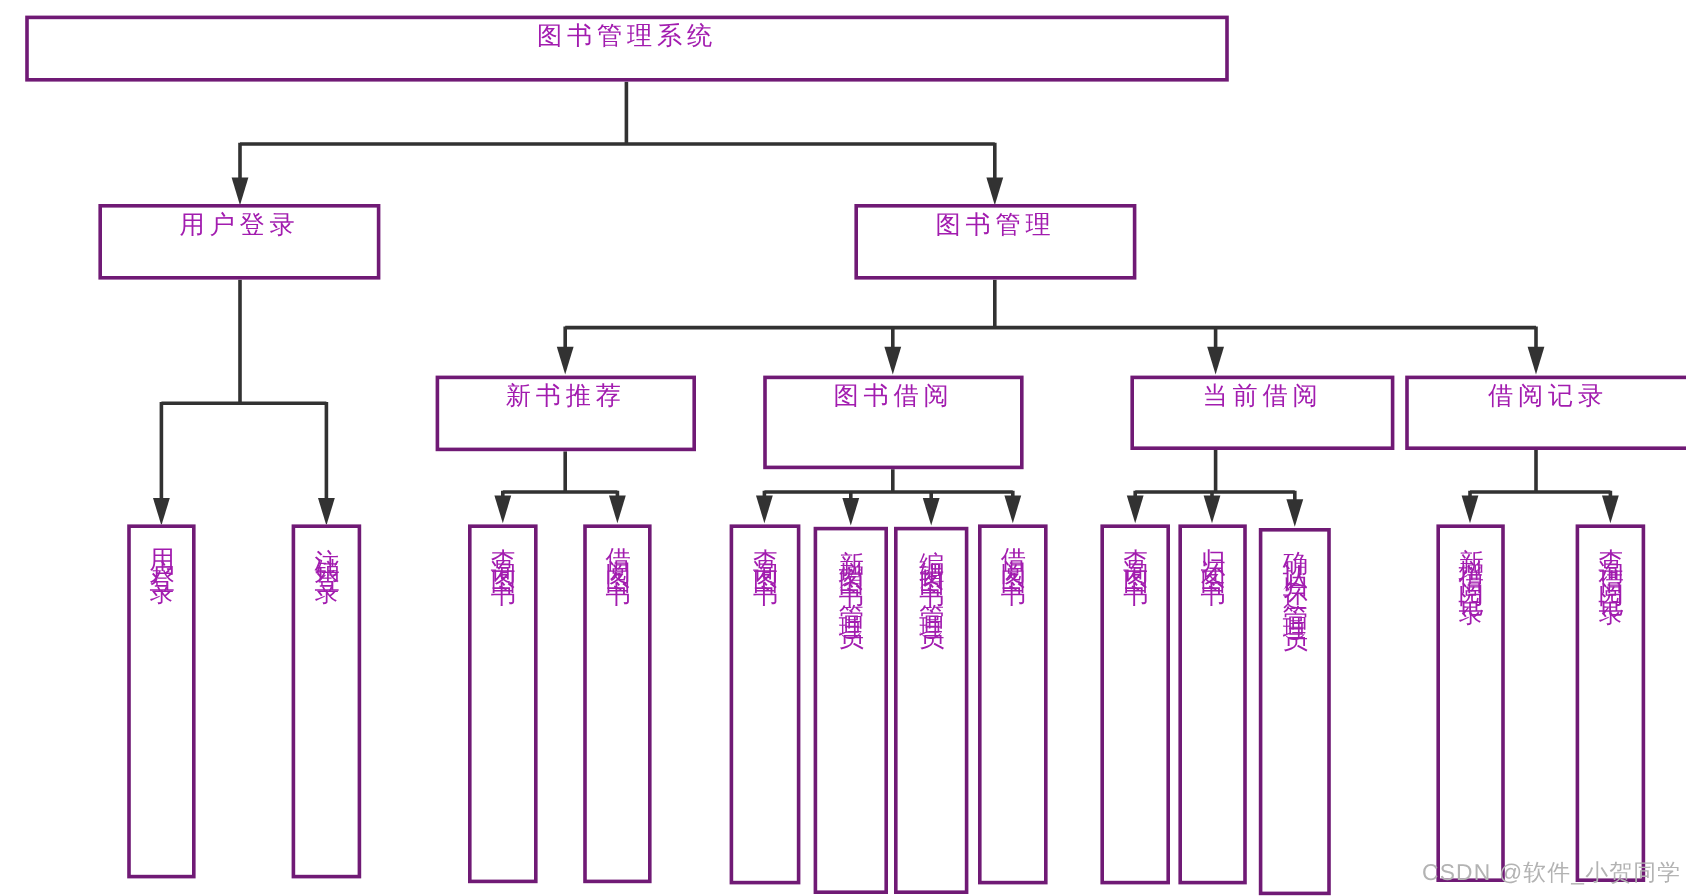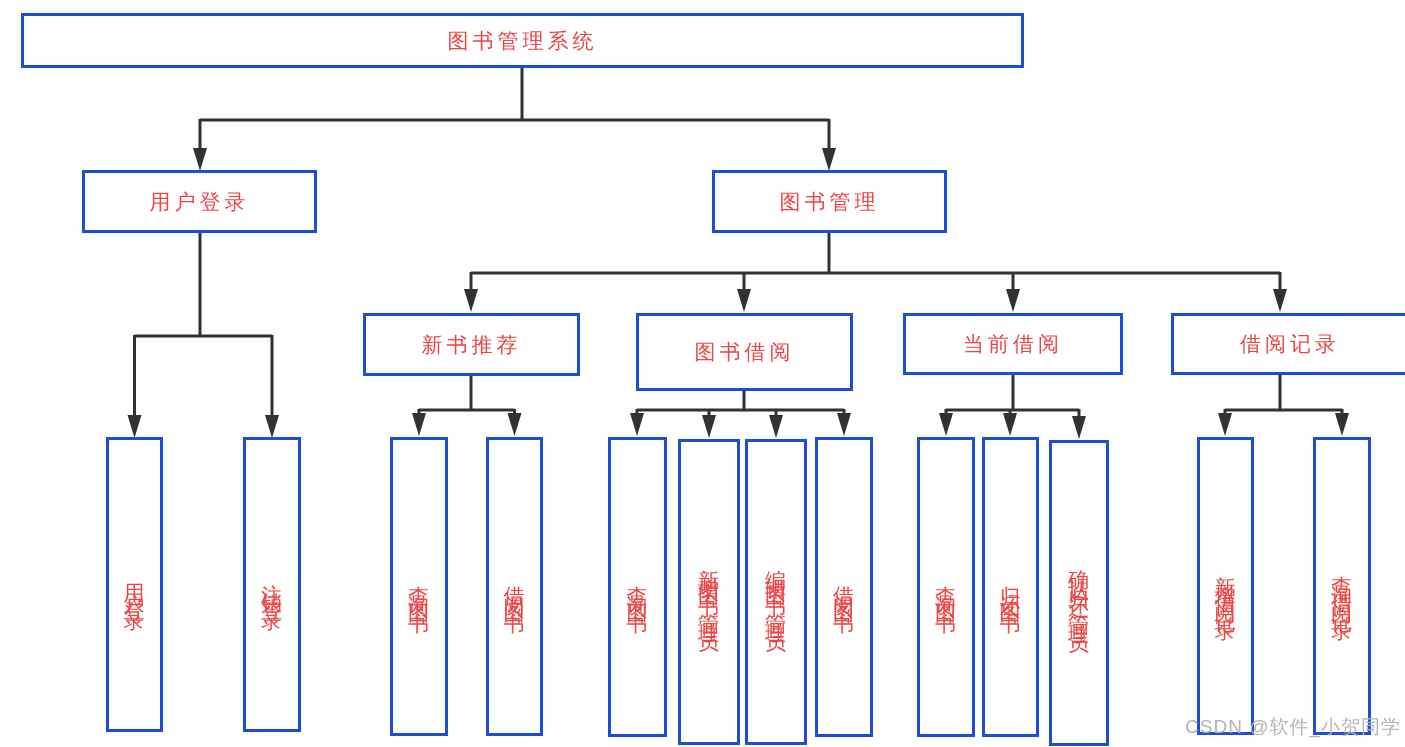--- a/index.html
+++ b/index.html
@@ -13,25 +13,24 @@
   }
   svg.connectors {
     position: absolute;
     left: 0; top: 0;
     width: 1405px; height: 747px;
   }
   .node, .leaf {
     position: absolute;
     box-sizing: border-box;
     background: #ffffff;
-    border: 3px solid #1d4ed8;
+    border: 3px solid #701a75;
     display: flex;
-    align-items: center;
     justify-content: center;
-    color: #ef4444;
+    color: #a21caf;
   }
   .node span {
     font-size: 21px;
     letter-spacing: 4px;
     white-space: nowrap;
   }
   .leaf span {
     writing-mode: vertical-rl;
     text-orientation: mixed;
     font-size: 21px;
@@ -121,21 +120,21 @@
   <div class="node" style="left:712px;top:170px;width:235px;height:63px">
     <span>图书管理</span>
   </div>
 
   <div class="node" style="left:363px;top:313px;width:217px;height:63px">
     <span>新书推荐</span>
   </div>
   <div class="node" style="left:636px;top:313px;width:217px;height:78px">
     <span>图书借阅</span>
   </div>
-  <div class="node" style="left:903px;top:313px;width:220px;height:62px">
+  <div class="node" style="left:942px;top:313px;width:220px;height:62px">
     <span>当前借阅</span>
   </div>
   <div class="node" style="left:1171px;top:313px;width:238px;height:62px">
     <span>借阅记录</span>
   </div>
 
   <div class="leaf" style="left:106px;top:437px;width:57px;height:295px">
     <span>用户登录</span>
   </div>
   <div class="leaf" style="left:243px;top:437px;width:58px;height:295px">

